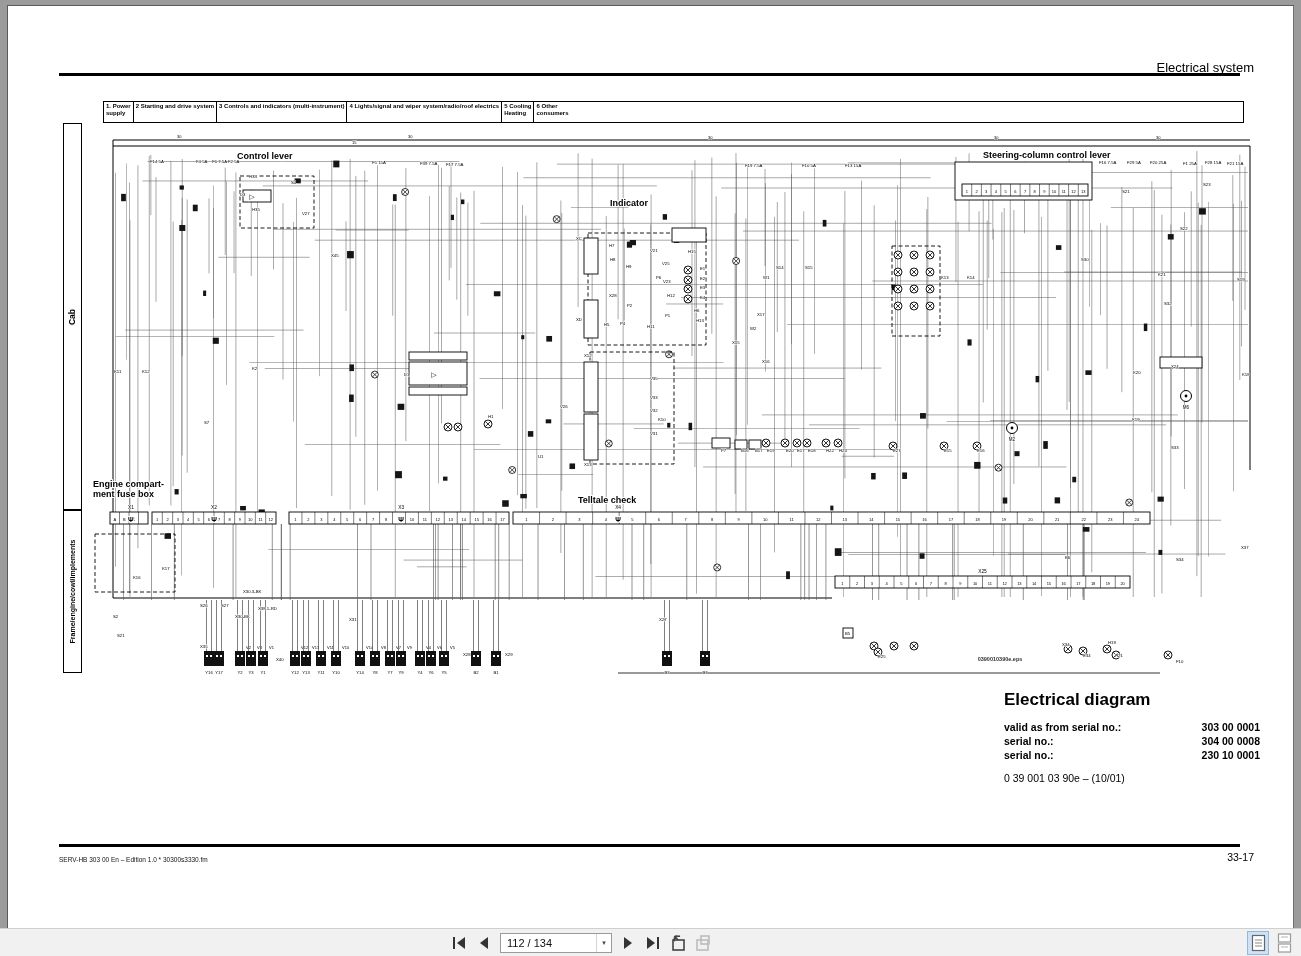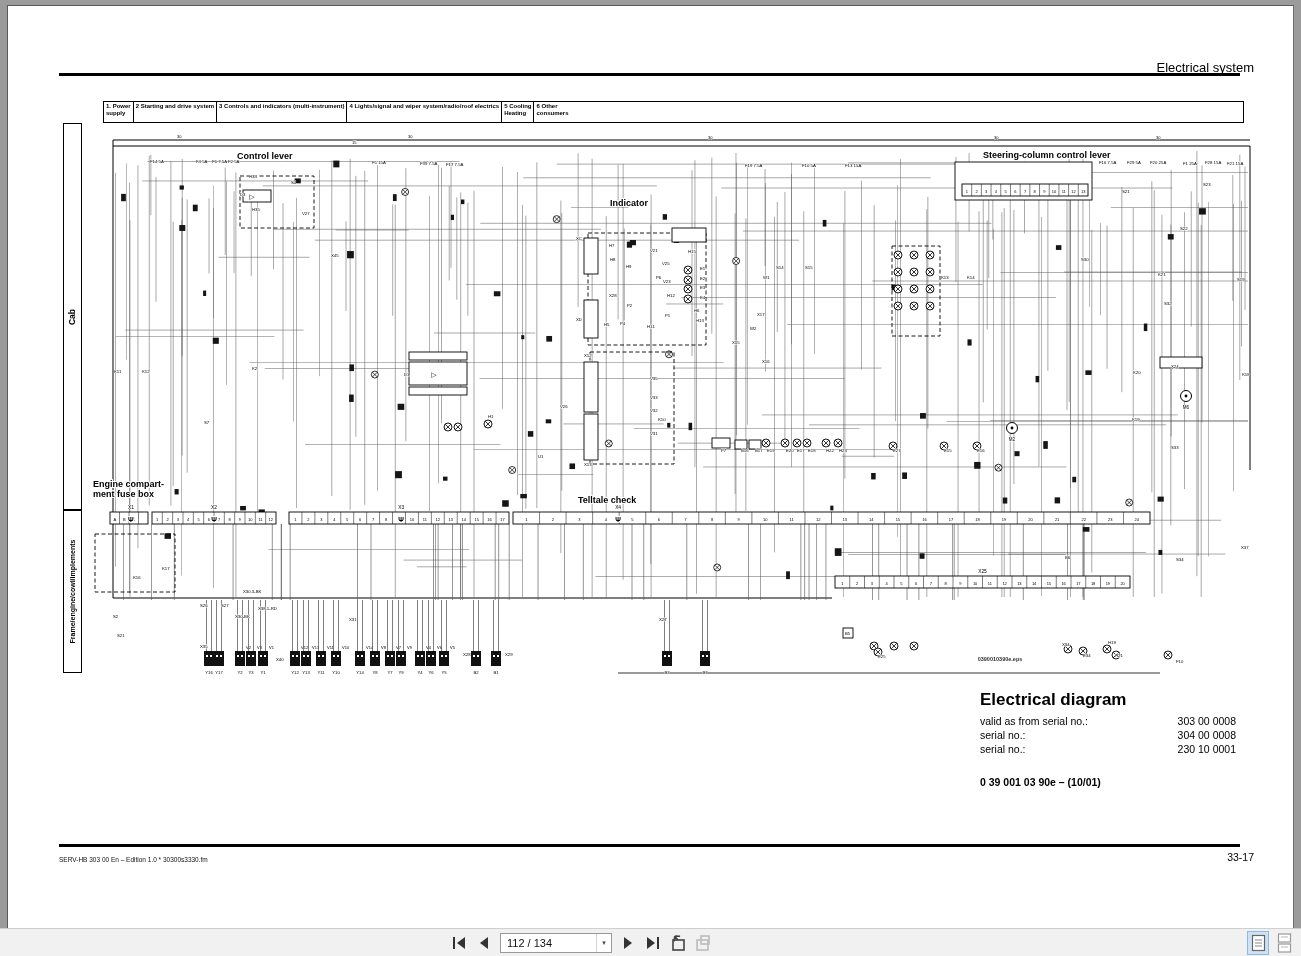--- a/index.html
+++ b/index.html
@@ -12,26 +12,26 @@
   #legend{left:103px;top:101px;width:1141px;height:22px;display:flex;border:1px solid #000;box-sizing:border-box;}
   #legend .cell{border-right:1px solid #000;box-sizing:border-box;font-size:6px;font-weight:bold;line-height:7px;padding:1px 2px;white-space:pre-line;overflow:hidden;color:#000;}
   #legend .cell:last-child{border-right:none;}
   .vlabel{border:1px solid #000;box-sizing:border-box;display:flex;align-items:center;justify-content:center;}
   .vlabel span{transform:rotate(-90deg);white-space:nowrap;font-weight:bold;color:#000;}
   #cab-box{left:63px;top:123px;width:19px;height:387px;}
   #cab-box span{font-size:8.5px;}
   #frame-box{left:63px;top:510px;width:19px;height:163px;}
   #frame-box span{font-size:7px;}
   #diagram-svg{left:0;top:0;pointer-events:none;}
-  #title-block{left:980px;top:688px;width:256px;color:#000;}
+  #title-block{left:1004px;top:688px;width:256px;color:#000;}
   .tb-line{font-size:17px;font-weight:bold;line-height:23px;white-space:nowrap;}
   .tb-indent{padding-left:38px;}
-  #serials{margin-top:3px;font-size:10.5px;font-weight:normal;line-height:14px;}
+  #serials{margin-top:9px;font-size:10.5px;font-weight:bold;line-height:14px;}
   .srow{display:flex;justify-content:space-between;}
-  #order-no{margin-top:20px;font-size:10.5px;font-weight:bold;}
+  #order-no{margin-top:10px;font-size:10.5px;font-weight:normal;}
   #footer-rule{left:59px;top:844px;width:1181px;height:3px;background:#000;}
   #footer-left{left:59px;top:856px;font-size:6.5px;color:#111;}
   #footer-right{right:47px;top:851px;font-size:10.5px;font-weight:normal;color:#000;}
   #toolbar{position:absolute;left:0;top:928px;width:1301px;height:28px;background:#f1f1f1;border-top:1px solid #cfcfcf;box-sizing:border-box;}
   #nav-group{position:absolute;left:450px;top:0;height:28px;display:flex;align-items:center;gap:7px;}
   .tb-btn{width:18px;height:20px;display:flex;align-items:center;justify-content:center;cursor:pointer;}
   #page-combo{width:112px;height:20px;background:#fff;border:1px solid #9a9a9a;display:flex;align-items:center;box-sizing:border-box;font-size:11px;color:#111;}
   #page-combo .val{flex:1;padding-left:6px;}
   #page-combo .arrow{width:14px;height:100%;display:flex;align-items:center;justify-content:center;font-size:7px;color:#444;border-left:1px solid #d5d5d5;}
   #view-group{position:absolute;right:6px;top:0;height:28px;display:flex;align-items:center;gap:4px;}
@@ -984,21 +984,21 @@
       <text x="93" y="487" font-size="9" font-weight="bold" text-anchor="start" fill="#000000" paint-order="stroke" stroke="#fff" stroke-width="2">Engine compart-</text>
       <text x="93" y="497" font-size="9" font-weight="bold" text-anchor="start" fill="#000000" paint-order="stroke" stroke="#fff" stroke-width="2">ment fuse box</text>
       <text x="1000" y="661" font-size="5.5" font-weight="bold" text-anchor="middle" fill="#333" paint-order="stroke" stroke="#fff" stroke-width="0.8">0390010390e.eps</text>
     </svg>
 
   <div class="abs" id="title-block">
     <div class="tb-line">Electrical diagram</div>
     <div id="serials">
       <div class="srow">
         <span>valid as from serial no.:</span>
-        <span>303 00 0008</span>
+        <span>303 00 0001</span>
       </div>
       <div class="srow">
         <span>serial no.:</span>
         <span>304 00 0008</span>
       </div>
       <div class="srow">
         <span>serial no.:</span>
         <span>230 10 0001</span>
       </div>
     </div>

